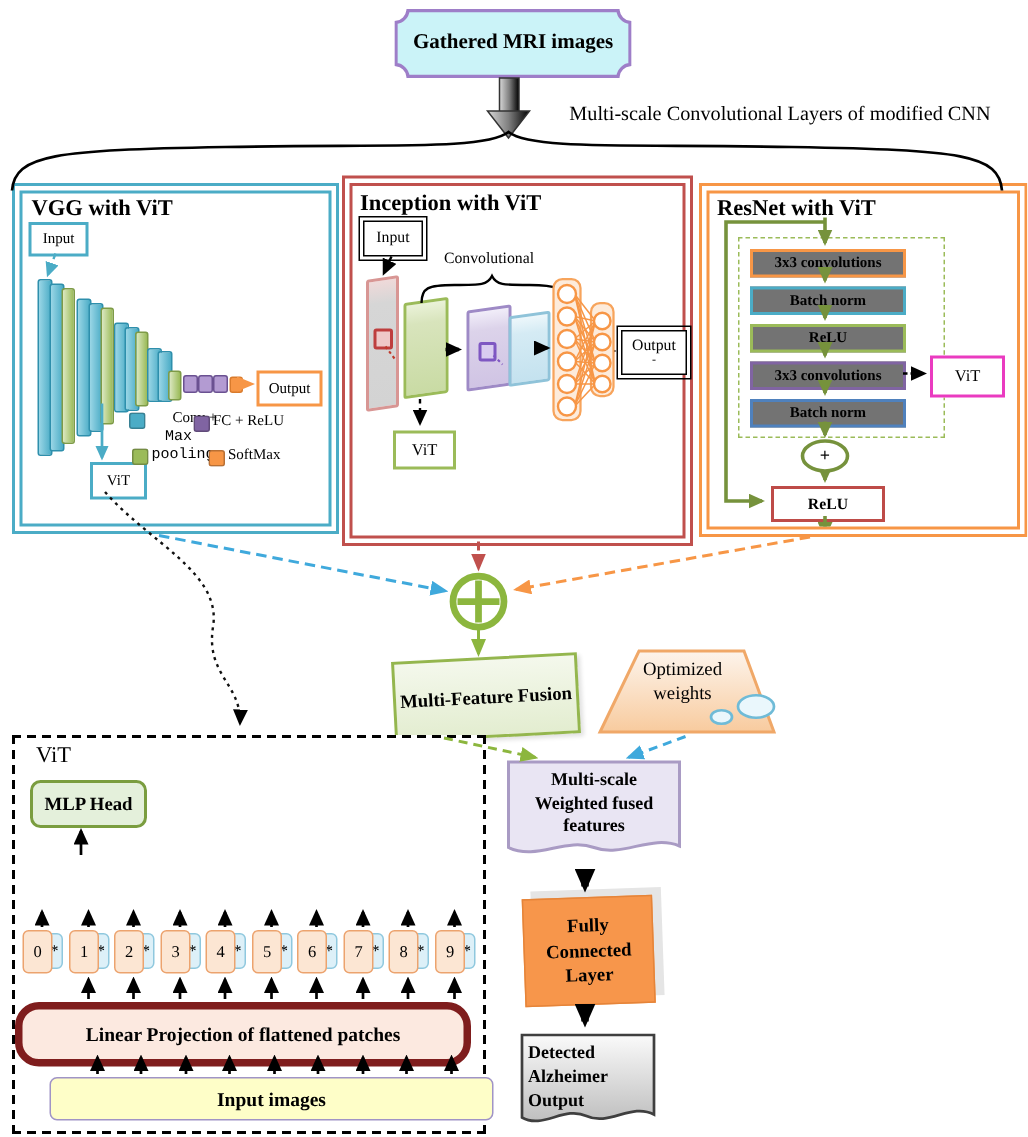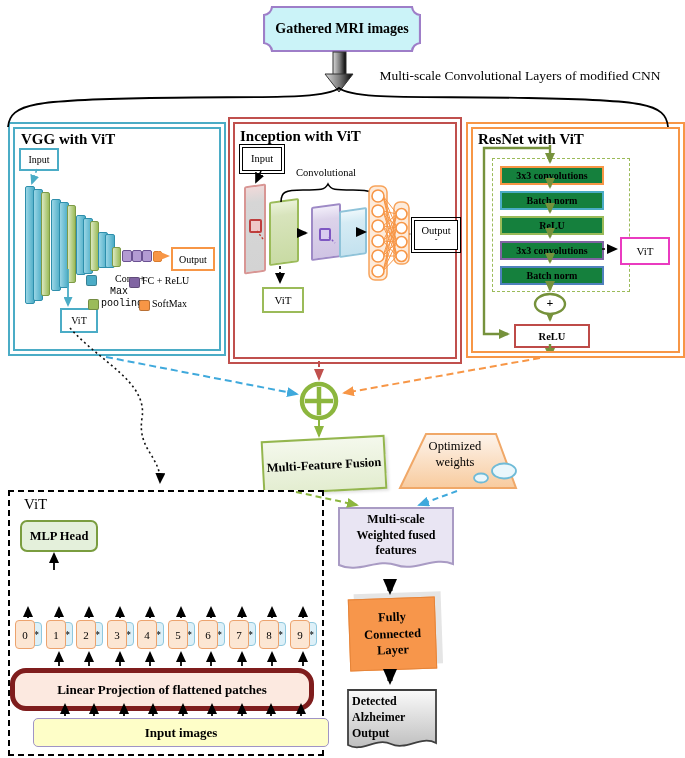--- a/index.html
+++ b/index.html
@@ -38,21 +38,21 @@
                  background:linear-gradient(180deg,#EFD9D9 0%,#D6D6D6 18%,#D3D3D3 100%);transform:skewY(-8deg);}
   #inc-slab-green{left:34px;top:76px;width:26px;height:60px;border:2px solid #9BBB59;
                  background:linear-gradient(180deg,#EAF2D8 0%,#D8E4BC 22%,#C9DBA4 100%);transform:skewY(-8deg);}
   #inc-slab-purple{left:76px;top:81px;width:26px;height:50px;border:2px solid #9E8AC6;
                  background:linear-gradient(180deg,#F1EDF9 0%,#DCD3EA 25%,#D0C4E4 100%);transform:skewY(-8deg);}
   #inc-slab-cyan{left:104px;top:85px;width:24px;height:43px;border:2px solid #8FC3D9;
                  background:linear-gradient(180deg,#EDF7FB 0%,#D5EBF4 25%,#C4E2EF 100%);transform:skewY(-8deg);}
   .miniicon{border-radius:2px;}
   
   #res-dash{left:19px;top:29px;width:136px;height:132px;border:1.6px dashed #9BBB59;}
-  .resblock{left:27px;width:100px;height:15px;background:#15803d;display:flex;align-items:center;justify-content:center;
+  .resblock{left:27px;width:100px;height:15px;background:#737373;display:flex;align-items:center;justify-content:center;
             font-size:10px;font-weight:bold;}
   .rb0{border:2px solid #F79646;} .rb1{border:2px solid #4BACC6;} .rb2{border:2px solid #9BBB59;}
   .rb3{border:2px solid #8064A2;} .rb4{border:2px solid #4F81BD;}
   #res-vit{left:147px;top:108px;width:46px;height:24px;border:2.5px solid #EA3BC0;background:#fff;
            font-size:11px;display:flex;align-items:center;justify-content:center;}
   #res-relu{left:41px;top:195px;width:72px;height:20px;border:2.5px solid #BE4B48;background:#fff;
            font-size:10.5px;font-weight:bold;display:flex;align-items:center;justify-content:center;}
   #res-plus-label{left:62px;top:167px;width:30px;text-align:center;font-size:12px;font-weight:bold;}
   
   #mff-box{left:262px;top:438px;width:120px;height:50px;border:2px solid #94B64E;

